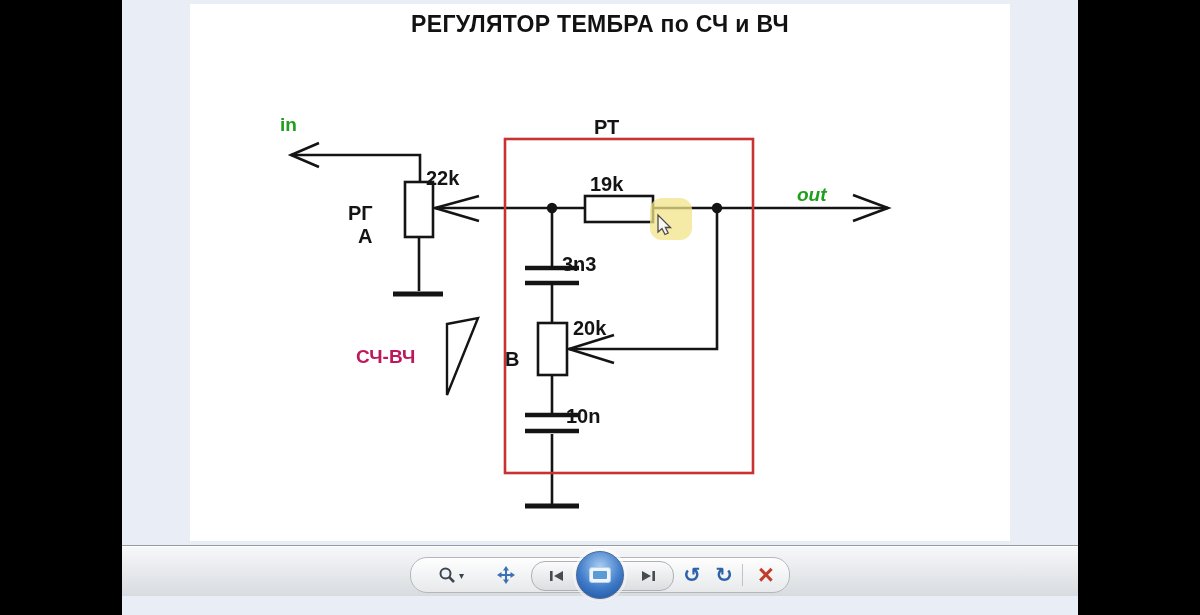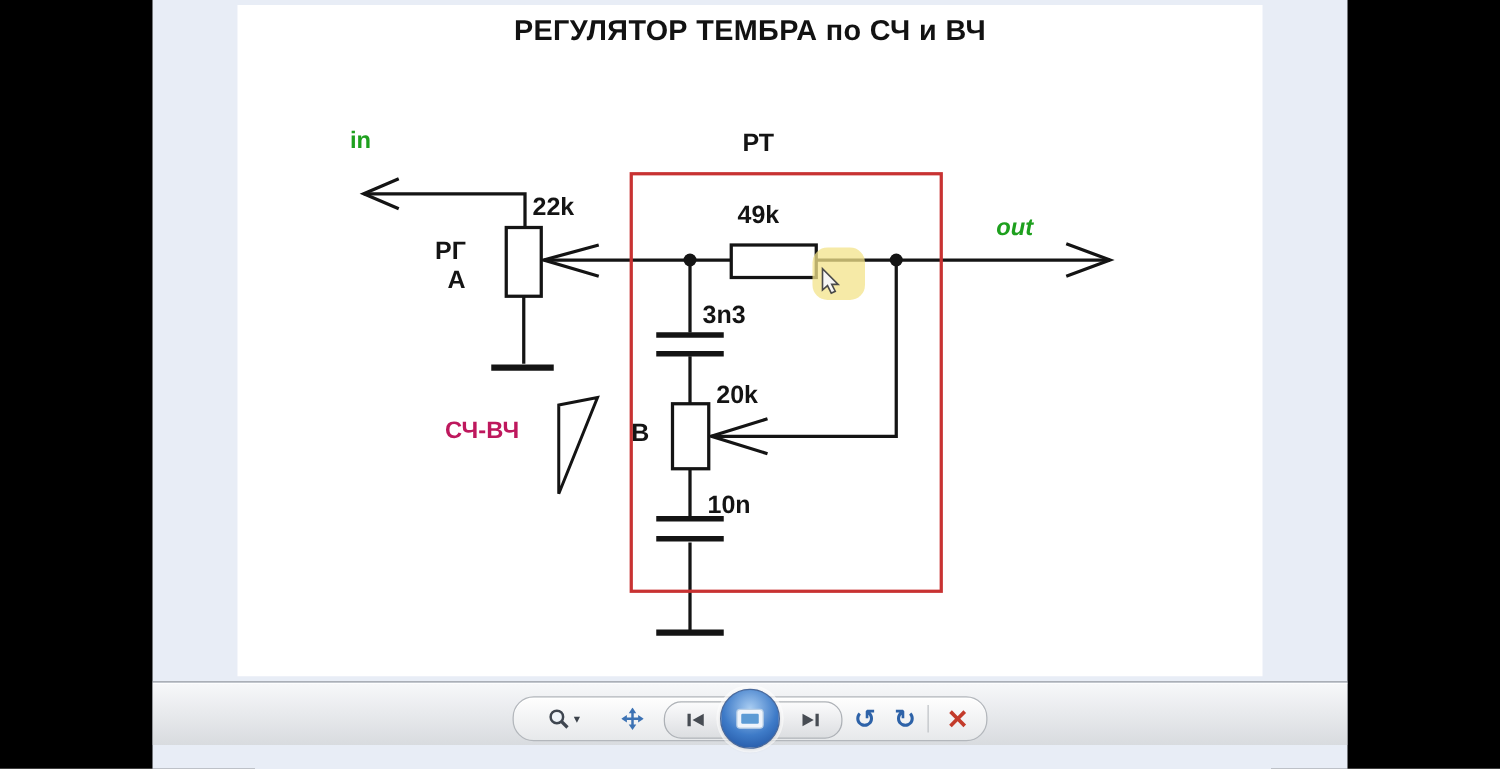--- a/index.html
+++ b/index.html
@@ -6,21 +6,21 @@
   body{
     width:1200px;height:615px;position:relative;overflow:hidden;
     background:#000;font-family:"Liberation Sans",sans-serif;
   }
   
   .viewer{position:absolute;left:122px;top:0;width:956px;height:615px;background:#e8edf6;overflow:hidden;}
   .photo{position:absolute;left:68px;top:4px;width:820px;height:537px;background:#fff;}
   .doc-title{position:absolute;left:0;width:100%;text-align:center;color:#121212;font-weight:bold;letter-spacing:.3px;}
   .doc-title.l1{top:7px;font-size:23px;}
   .doc-title.l2{top:37px;font-size:22px;}
-  .sch-label{position:absolute;font-weight:bold;color:#141414;font-size:20px;white-space:nowrap;}
+  .sch-label{position:absolute;font-weight:bold;color:#141414;font-size:20px;white-space:nowrap;margin-top:12px;}
   .green{color:#1ea01e;font-size:19px;}
   .magenta{color:#be185d;font-size:19px;}
   svg.schematic{position:absolute;left:0;top:0;}
 
   
   .chrome{position:absolute;left:0;top:545px;width:100%;height:50px;
     background:linear-gradient(#f7f8fa,#d8dbdf);
     border-top:1px solid #959ba3;box-shadow:inset 0 1px 0 #ffffff;}
   .pill{position:absolute;left:50%;transform:translateX(-50%);top:11px;width:378px;height:34px;
     border:1px solid #b3b7bc;border-radius:17px;
@@ -134,21 +134,21 @@
       <g transform="translate(468,211)">
         <polygon points="0,0 0,17 4,13.5 7,19.5 10.2,18 7.4,12.5 12.5,12.5" fill="#f6f6f6" stroke="#4a4a4a" stroke-width="1.3"></polygon>
       </g>
     </svg>
 
     <span class="sch-label green" style="left:90px;top:98px;">in</span>
     <span class="sch-label" style="left:236px;top:151px;">22k</span>
     <span class="sch-label" style="left:158px;top:186px;">РГ</span>
     <span class="sch-label" style="left:168px;top:209px;">А</span>
     <span class="sch-label" style="left:404px;top:100px;">РТ</span>
-    <span class="sch-label" style="left:400px;top:157px;">49k</span>
+    <span class="sch-label" style="left:400px;top:157px;">19k</span>
     <span class="sch-label green" style="left:607px;top:168px;font-style:italic;">out</span>
     <span class="sch-label" style="left:372px;top:237px;">3n3</span>
     <span class="sch-label" style="left:383px;top:301px;">20k</span>
     <span class="sch-label" style="left:315px;top:332px;">B</span>
     <span class="sch-label" style="left:376px;top:389px;">10n</span>
     <span class="sch-label magenta" style="left:166px;top:330px;">СЧ-ВЧ</span>
   </div>
 
   <div class="chrome">
     <div class="pill">

